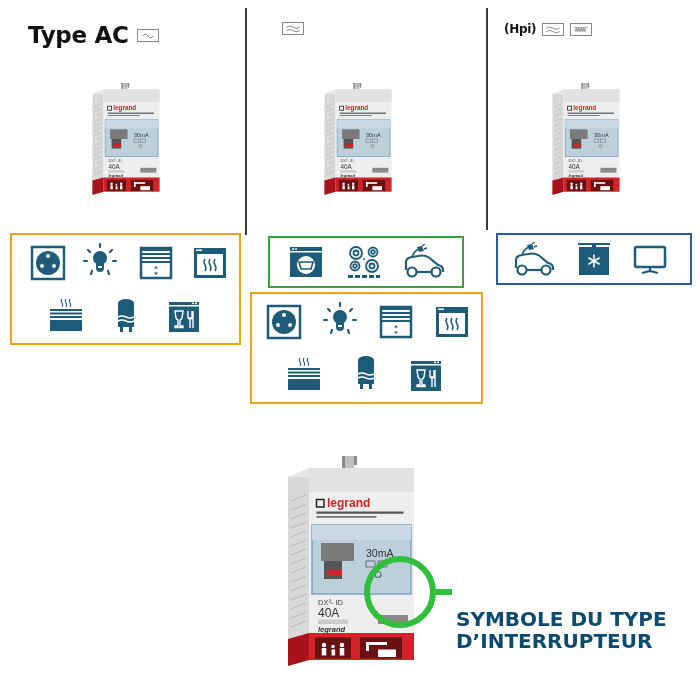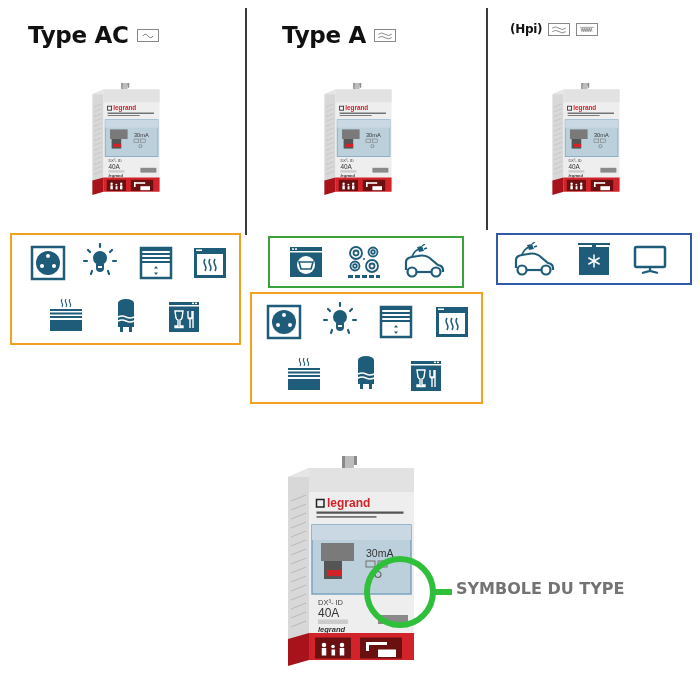--- a/index.html
+++ b/index.html
@@ -1,29 +1,29 @@
 <!DOCTYPE html>
 <html><head>
 <meta charset="utf-8">
 <style>
   html, body { margin:0; padding:0; background:#ffffff; }
   body { width:700px; height:700px; position:relative; overflow:hidden; font-family:"Liberation Sans", sans-serif; }
   .divider { position:absolute; width:2px; background:#3a3a3a; }
   .title { position:absolute; font-family:"DejaVu Sans", sans-serif; font-weight:bold; font-size:23px; color:#111; letter-spacing:-0.3px; white-space:nowrap; display:flex; align-items:center; gap:8px; }
-  .title .sub { font-size:12px; margin-left:18px; }
+  .title .sub { font-size:12px; margin-left:12px; }
   .sym { display:inline-block; width:22px; height:13px; border:1px solid #888; position:relative; box-sizing:border-box; }
   .sym svg { position:absolute; left:0; top:0; width:100%; height:100%; }
   .box { position:absolute; box-sizing:border-box; background:#fff; }
   .box.orange { border:2px solid #f0a21e; }
   .box.green { border:2px solid #3aa23a; }
   .box.blue { border:2px solid #2e5aa8; }
   .icon { position:absolute; width:36px; height:36px; }
   .icon svg { width:100%; height:100%; display:block; }
   .device { position:absolute; }
-  .caption { position:absolute; font-family:"DejaVu Sans", sans-serif; font-weight:bold; font-size:16px; line-height:22px; color:#737373; white-space:nowrap; }
+  .caption { position:absolute; font-family:"DejaVu Sans", sans-serif; font-weight:bold; font-size:20px; line-height:22px; color:#0c4a6e; white-space:nowrap;margin-top:30px; }
   .ring { position:absolute; border:6px solid #2fbf3a; border-radius:50%; box-sizing:border-box; }
   .leader { position:absolute; height:6px; background:#2fbf3a; }
 </style>
 </head>
 <body>
 
 <svg width="0" height="0" style="position:absolute">
   <defs>
     <symbol id="i-socket" viewBox="0 0 36 36">
       <rect x="2" y="2" width="32" height="32" fill="none" stroke="#1f5c7a" stroke-width="2.5"></rect>
@@ -269,21 +269,20 @@
       </svg>
     </div>
   <div class="icon" style="left:154px; top:64px;">
       <svg>
         <use href="#i-dishwasher"></use>
       </svg>
     </div>
 </div>
 
 <div class="title" style="left:282px; top:22px;">
-  <span>Type A</span>
   <span class="sym">
     <svg viewBox="0 0 22 13">
         <path d="M3 5 q4 -3 8 0 t8 0 M3 9 q4 -3 8 0 t8 0" fill="none" stroke="#666" stroke-width="0.9"></path>
       </svg>
   </span>
 </div>
 <svg class="device" style="left:318px; top:58px; width:80px; height:162px;" viewBox="0 0 100 140">
     <use href="#device"></use>
   </svg>
 
@@ -380,13 +379,14 @@
 
 <svg class="device" style="left:276px; top:430px; width:150px; height:262px;" viewBox="0 0 100 140">
     <use href="#device"></use>
   </svg>
 
 <div class="ring" style="left:364px; top:556px; width:72px; height:72px;"></div>
 <div class="leader" style="left:434px; top:589px; width:18px;"></div>
 
 <div class="caption" style="left:456px; top:578px;">
   <div>SYMBOLE DU TYPE</div>
+  <div>D’INTERRUPTEUR</div>
 </div>
 
 </body></html>

